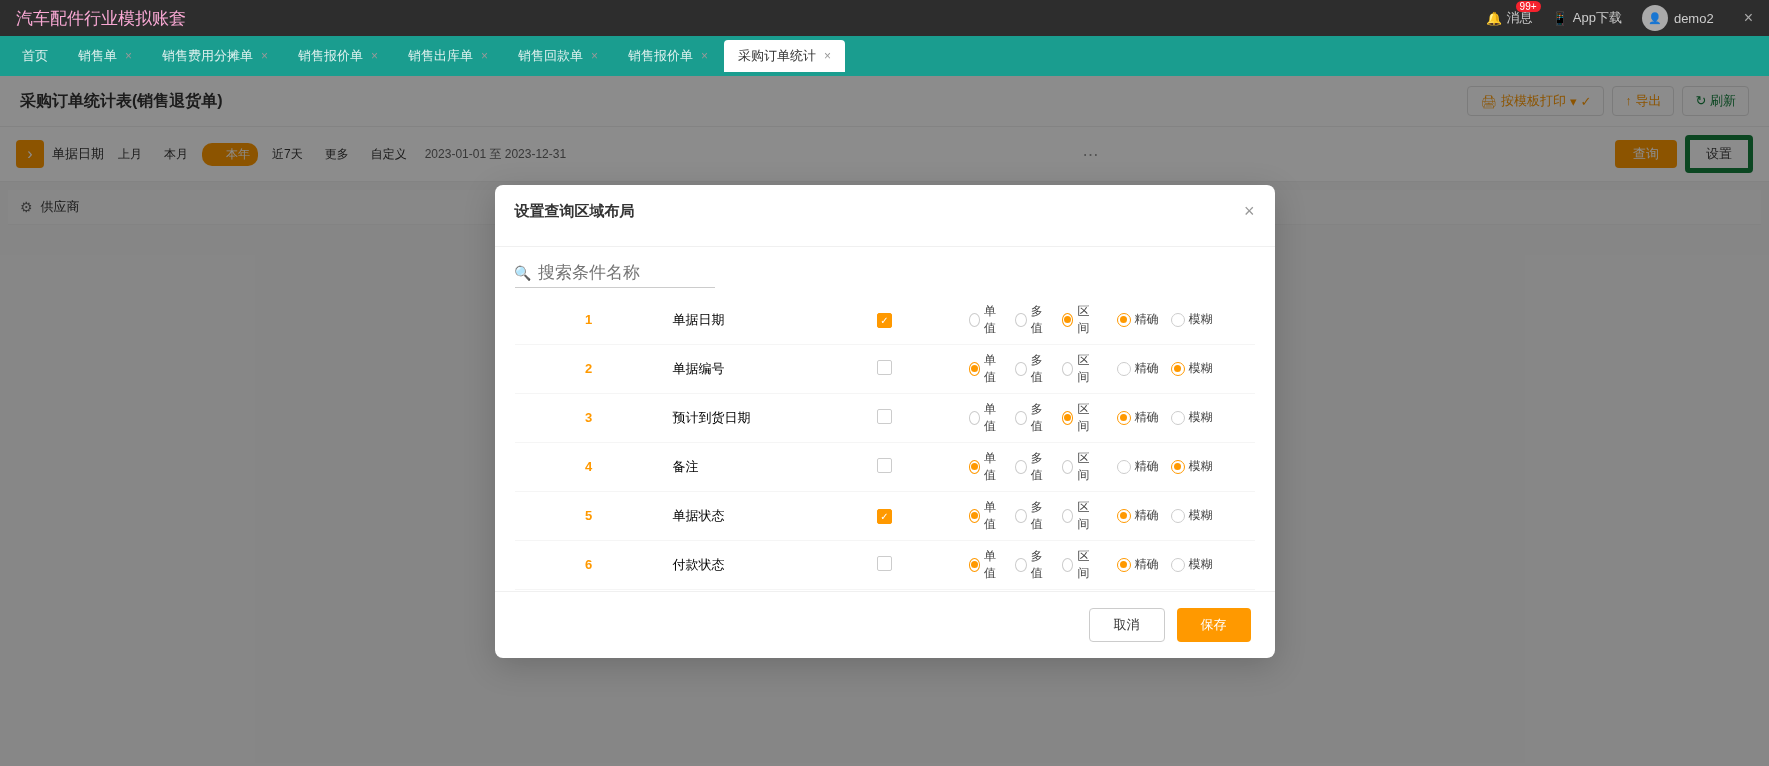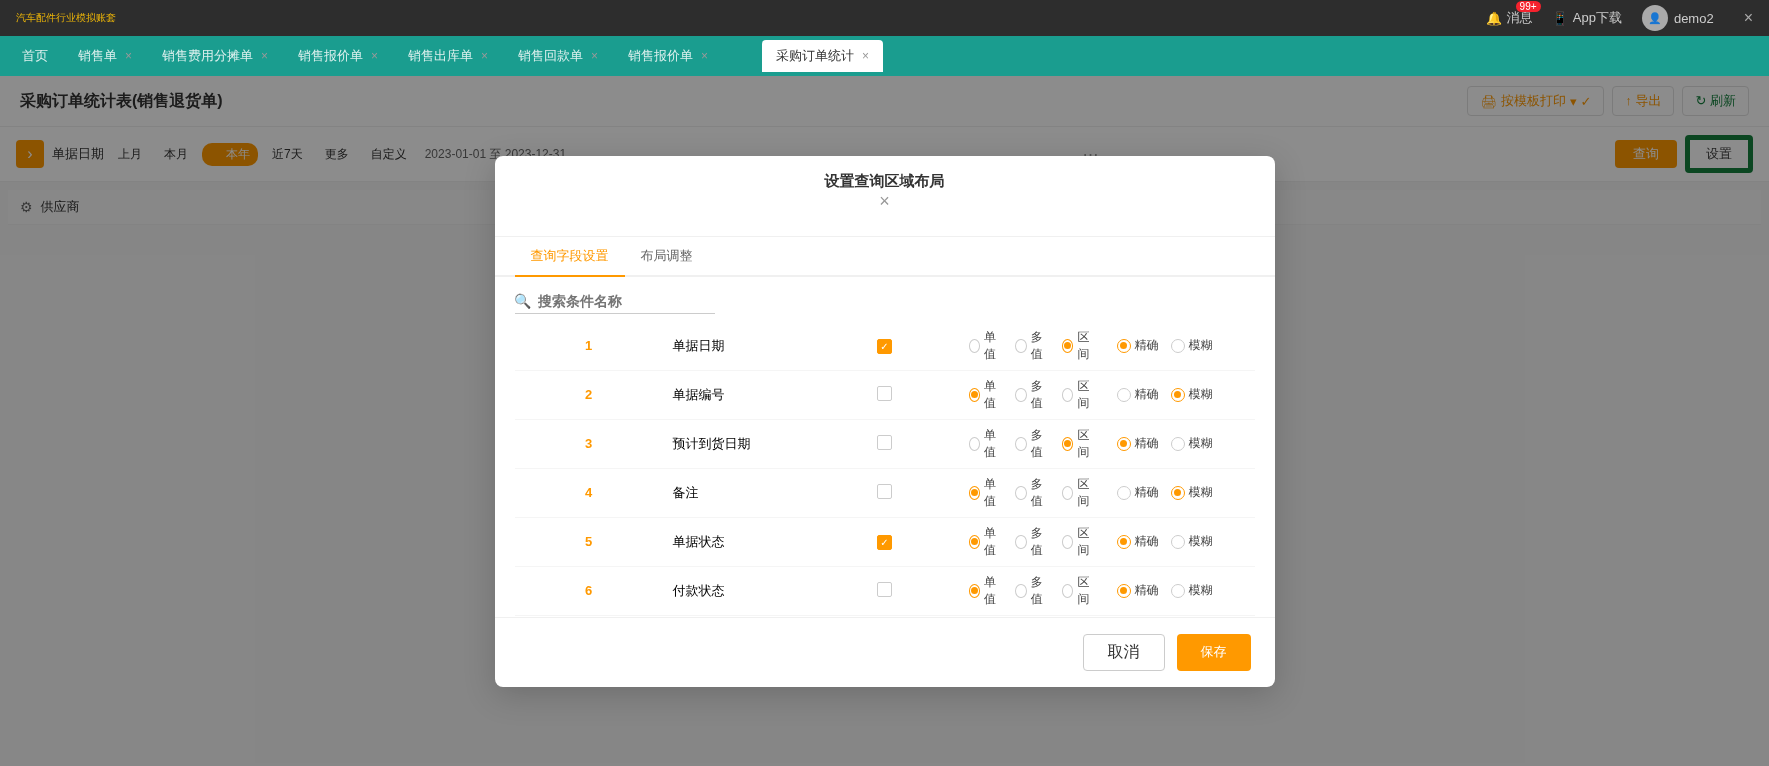--- a/index.html
+++ b/index.html
@@ -9,21 +9,21 @@
     .top-bar {
       background: #2d2d2d;
       height: 36px;
       display: flex;
       align-items: center;
       justify-content: space-between;
       padding: 0 16px;
       color: #ccc;
       font-size: 13px;
     }
-    .top-bar-left { color: #eab308; font-size: 10px; }
+    .top-bar-left { color: #f9a8d4; font-size: 17px; }
     .top-bar-right { display: flex; align-items: center; gap: 20px; }
     .top-bar-right .notif { display: flex; align-items: center; gap: 4px; position: relative; }
     .badge { background: #f5222d; color: #fff; font-size: 10px; border-radius: 8px; padding: 0 4px; position: absolute; top: -8px; right: -8px; }
     .top-bar-right .app-dl { display: flex; align-items: center; gap: 4px; }
     .user-info { display: flex; align-items: center; gap: 6px; }
     .avatar { width: 26px; height: 26px; border-radius: 50%; background: #aaa; display: flex; align-items: center; justify-content: center; font-size: 11px; color: #fff; overflow: hidden; }
     .close-top { color: #aaa; cursor: pointer; font-size: 16px; margin-left: 10px; }
 
     
     .tab-bar {
@@ -38,21 +38,21 @@
       height: 32px;
       padding: 0 14px;
       display: flex;
       align-items: center;
       border-radius: 4px 4px 0 0;
       font-size: 13px;
       cursor: pointer;
       color: rgba(255,255,255,0.85);
       gap: 6px;
     }
-    .tab-item.active { background: #fff; color: #333; margin-left: 38px; }
+    .tab-item.active { background: #fff; color: #333; }
     .tab-item .tab-close { font-size: 12px; color: #999; margin-left: 2px; }
 
     
     .page-content {
       background: #f5f5f5;
       height: calc(766px - 76px);
       padding: 0;
       position: relative;
     }
     .page-header {
@@ -124,21 +124,20 @@
       display: flex;
       flex-direction: column;
       position: relative;
     }
     .dialog-header {
       display: flex;
       align-items: center;
       justify-content: space-between;
       padding: 16px 20px 24px 20px;
       border-bottom: 1px solid #f0f0f0;
-      flex-direction: column;
     }
     .dialog-title { font-size: 15px; font-weight: bold; color: #333; }
     .dialog-close { cursor: pointer; font-size: 18px; color: #999; border: none; background: none; }
     .dialog-tabs {
       display: flex;
       padding: 0 20px;
       gap: 0;
       border-bottom: 2px solid #f0f0f0;
     }
     .dialog-tab {
@@ -160,25 +159,24 @@
       display: flex;
       align-items: center;
       border-bottom: 1px solid #ccc;
       padding: 4px 0;
       gap: 6px;
       width: 200px;
     }
     .search-box input {
       border: none;
       outline: none;
-      font-size: 14px;
+      font-size: 17px;
       color: #8b5cf6;
       width: 160px;
       background: transparent;
-      font-weight: bold;
     }
     .search-icon { color: #999; font-size: 14px; }
 
     
     .dialog-table {
       flex: 1;
       overflow: hidden;
       margin: 0 20px;
     }
     .dialog-table table {
@@ -241,21 +239,21 @@
     .dialog-table thead, .dialog-table tbody tr { display: table; width: 100%; table-layout: fixed; }
 
     
     .dialog-footer {
       display: flex;
       justify-content: flex-end;
       padding: 16px 24px;
       gap: 12px;
       border-top: 1px solid #f0f0f0;
     }
-    .btn-cancel { padding: 7px 24px; border: 1px solid #ccc; background: #fff; border-radius: 4px; font-size: 16px; cursor: pointer; color: #333; text-align: center; }
+    .btn-cancel { padding: 7px 24px; border: 1px solid #ccc; background: #fff; border-radius: 4px; font-size: 13px; cursor: pointer; color: #333; text-align: center; }
     .btn-save { padding: 7px 24px; border: none; background: #f90; border-radius: 4px; font-size: 13px; cursor: pointer; color: #fff; font-weight: 500; }
   </style>
 </head>
 <body>
 
 <div class="top-bar">
   <div class="top-bar-left">汽车配件行业模拟账套</div>
   <div class="top-bar-right">
     <div class="notif">
       <span>🔔</span>
@@ -361,28 +359,20 @@
   </div>
 
   <div class="overlay">
     <div class="dialog">
 
       <div class="dialog-header">
         <span class="dialog-title">设置查询区域布局</span>
         <button class="dialog-close">×</button>
       </div>
 
-      <div class="dialog-tabs">
-        <div class="dialog-tab active">
-          <span>查询字段设置</span>
-        </div>
-        <div class="dialog-tab">
-          <span>布局调整</span>
-        </div>
-      </div>
 
       <div class="dialog-search">
         <div class="search-box">
           <span class="search-icon">🔍</span>
           <input type="text" placeholder="搜索条件名称" style="">
         </div>
       </div>
 
       <div class="dialog-table">
         <div class="tbody-scroll">

